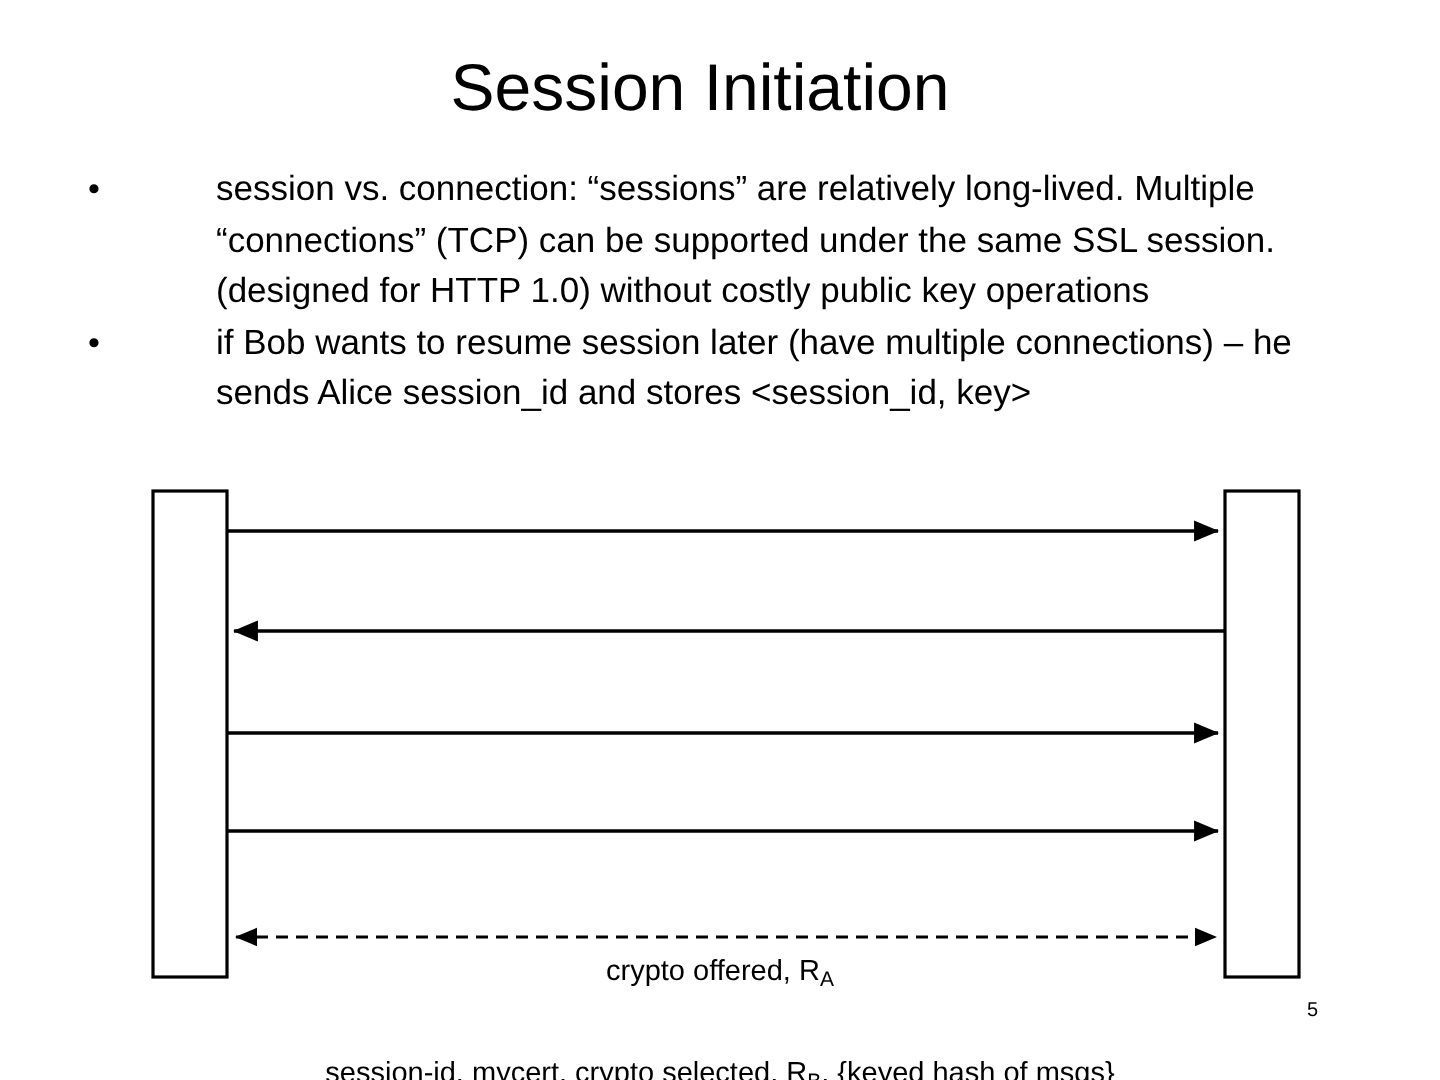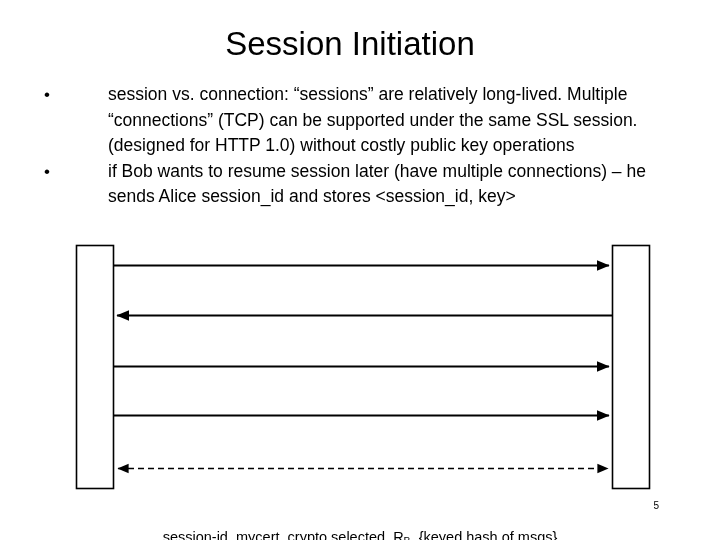--- a/index.html
+++ b/index.html
@@ -178,20 +178,23 @@
       <line x1="118" y1="468.5" x2="608" y2="468.5" stroke="#000000" stroke-width="1.6" stroke-dasharray="6,4" marker-start="url(#arrow-start)" marker-end="url(#arrow-end)"></line>
     </svg>
 
     <div class="party-label left">
       
     </div>
     <div class="party-label right">
       
     </div>
 
+    <div class="msg-label" style="left:0; top:242px; width:720px;">
+      <span>crypto offered, R<sub>A</sub></span>
+    </div>
 
     <div class="msg-label" style="left:0; top:293px; width:720px;">
       <span>session-id, mycert, crypto selected, R<sub>B</sub>, {keyed hash of msgs}</span>
     </div>
 
   </div>
 
   <div class="page-number">5</div>
 
 </div>

